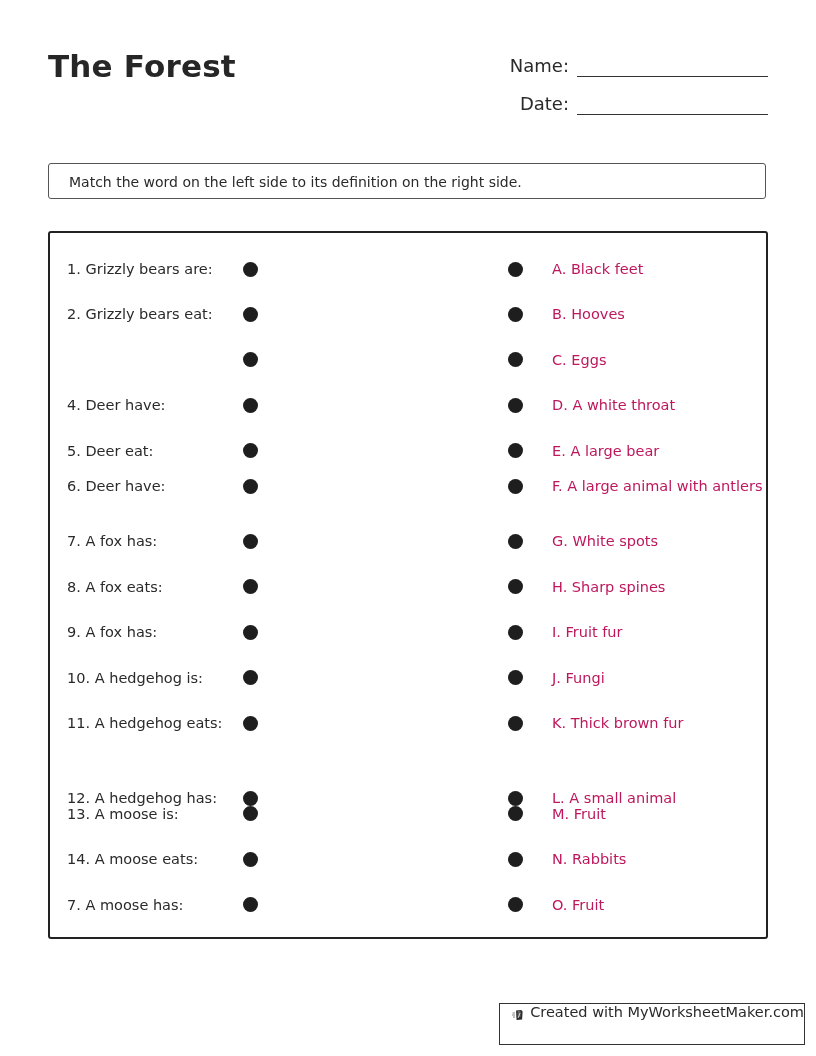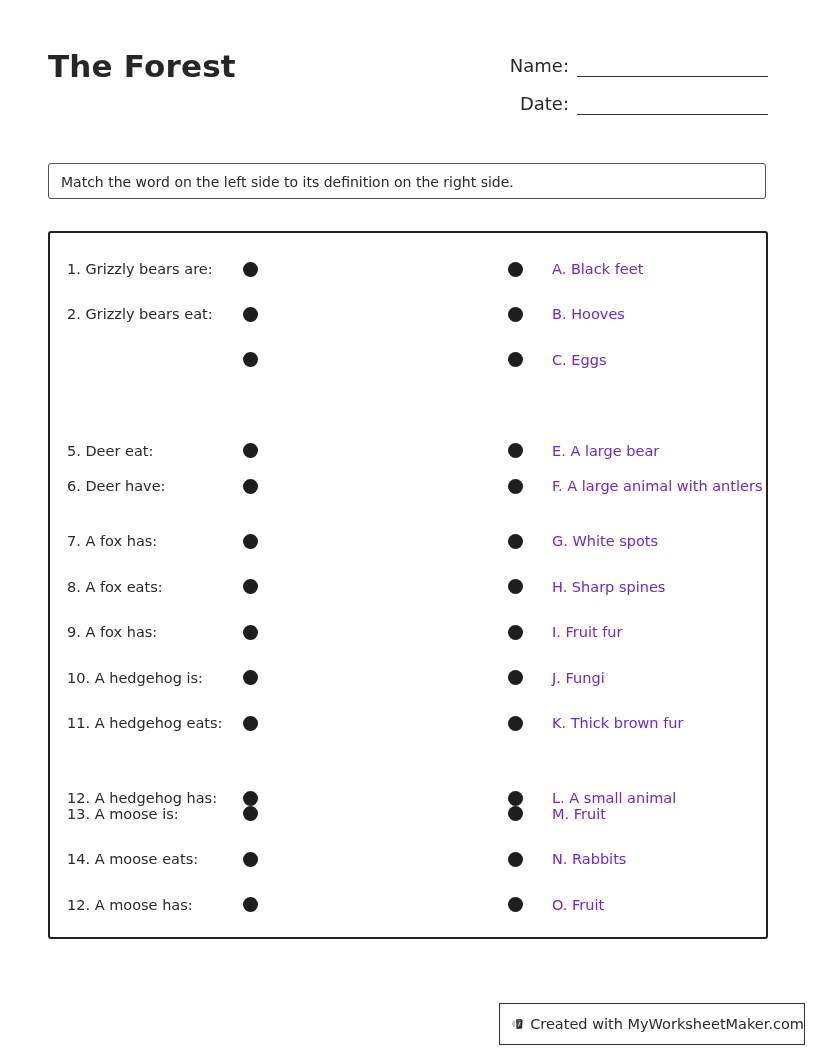--- a/index.html
+++ b/index.html
@@ -12,36 +12,36 @@
       font-size: 31px; font-weight: bold; color: #262626; letter-spacing: 0.2px;
     }
     .field-row { position: absolute; right: 48px; display: flex; align-items: flex-end; }
     .field-row.name { top: 52px; }
     .field-row.date { top: 90px; }
     .field-label { font-size: 18px; color: #2a2a2a; text-align: right; margin-right: 8px; line-height: 22px; }
     .field-line { width: 191px; border-bottom: 1.5px solid #333; height: 24px; }
     .instructions {
       position: absolute; left: 48px; top: 163px; width: 718px; height: 36px;
       border: 1.3px solid #555; border-radius: 3px; box-sizing: border-box;
-      font-size: 14px; line-height: 36px; padding-left: 12px; color: #2a2a2a;
+      font-size: 14px; line-height: 36px; padding-left: 20px; color: #2a2a2a;
     }
     .match-box {
       position: absolute; left: 48px; top: 231px; width: 720px; height: 708px;
       border: 2px solid #222; border-radius: 3px; box-sizing: border-box; padding-left: 28px;
     }
     .row { position: absolute; left: 0; width: 100%; height: 24px; }
     .left-text { position: absolute; left: 17px; top: 0; font-size: 14.5px; line-height: 24px; color: #2a2a2a; white-space: nowrap; }
     .dot { position: absolute; width: 15px; height: 15px; border-radius: 50%; background: #1e1e1e; top: 4.5px; }
     .dot.left { left: 193px; }
     .dot.right { left: 458px; }
-    .right-text { position: absolute; left: 502px; top: 0; font-size: 14.5px; line-height: 24px; color: #6d28d9; white-space: nowrap; }
+    .right-text { position: absolute; left: 502px; top: 0; font-size: 14.5px; line-height: 24px; color: #be185d; white-space: nowrap; }
     .footer-badge {
       position: absolute; left: 499px; top: 1003px; width: 306px; height: 42px;
       border: 1.3px solid #333; box-sizing: border-box;
-      display: flex; align-items: center; padding-left: 12px;
+      display: flex; padding-left: 12px;
     }
     .footer-badge .logo { width: 24px; height: 22px; margin-right: 6px; }
     .footer-text { font-size: 14.5px; color: #2a2a2a; white-space: nowrap; }
   </style>
 </head>
 <body>
 
 <div class="title">The Forest</div>
 
 <div class="field-row name">
@@ -65,20 +65,26 @@
   <div class="row" style="top:69.4px">
     <span class="left-text">2. Grizzly bears eat:</span>
     <span class="dot left"></span>
     <span class="dot right"></span>
     <span class="right-text">B. Hooves</span>
   </div>
   <div class="row" style="top:114.8px">
     <span class="dot left"></span>
     <span class="dot right"></span>
     <span class="right-text">C. Eggs</span>
+  </div>
+  <div class="row" style="top:160.2px">
+    <span class="left-text">4. Deer have:</span>
+    <span class="dot left"></span>
+    <span class="dot right"></span>
+    <span class="right-text">D. A white throat</span>
   </div>
   <div class="row" style="top:205.6px">
     <span class="left-text">5. Deer eat:</span>
     <span class="dot left"></span>
     <span class="dot right"></span>
     <span class="right-text">E. A large bear</span>
   </div>
   <div class="row" style="top:241px">
     <span class="left-text">6. Deer have:</span>
     <span class="dot left"></span>
@@ -127,21 +133,21 @@
     <span class="dot right"></span>
     <span class="right-text">M. Fruit</span>
   </div>
   <div class="row" style="top:614.2px">
     <span class="left-text">14. A moose eats:</span>
     <span class="dot left"></span>
     <span class="dot right"></span>
     <span class="right-text">N. Rabbits</span>
   </div>
   <div class="row" style="top:659.6px">
-    <span class="left-text">12. A moose has:</span>
+    <span class="left-text">7. A moose has:</span>
     <span class="dot left"></span>
     <span class="dot right"></span>
     <span class="right-text">O. Fruit</span>
   </div>
 </div>
 
 <div class="footer-badge">
   <svg class="logo" viewBox="0 0 24 22">
     <line x1="1" y1="7" x2="6" y2="7" stroke="#333" stroke-width="1.2"></line>
     <line x1="0" y1="11" x2="6" y2="11" stroke="#333" stroke-width="1.2"></line>

